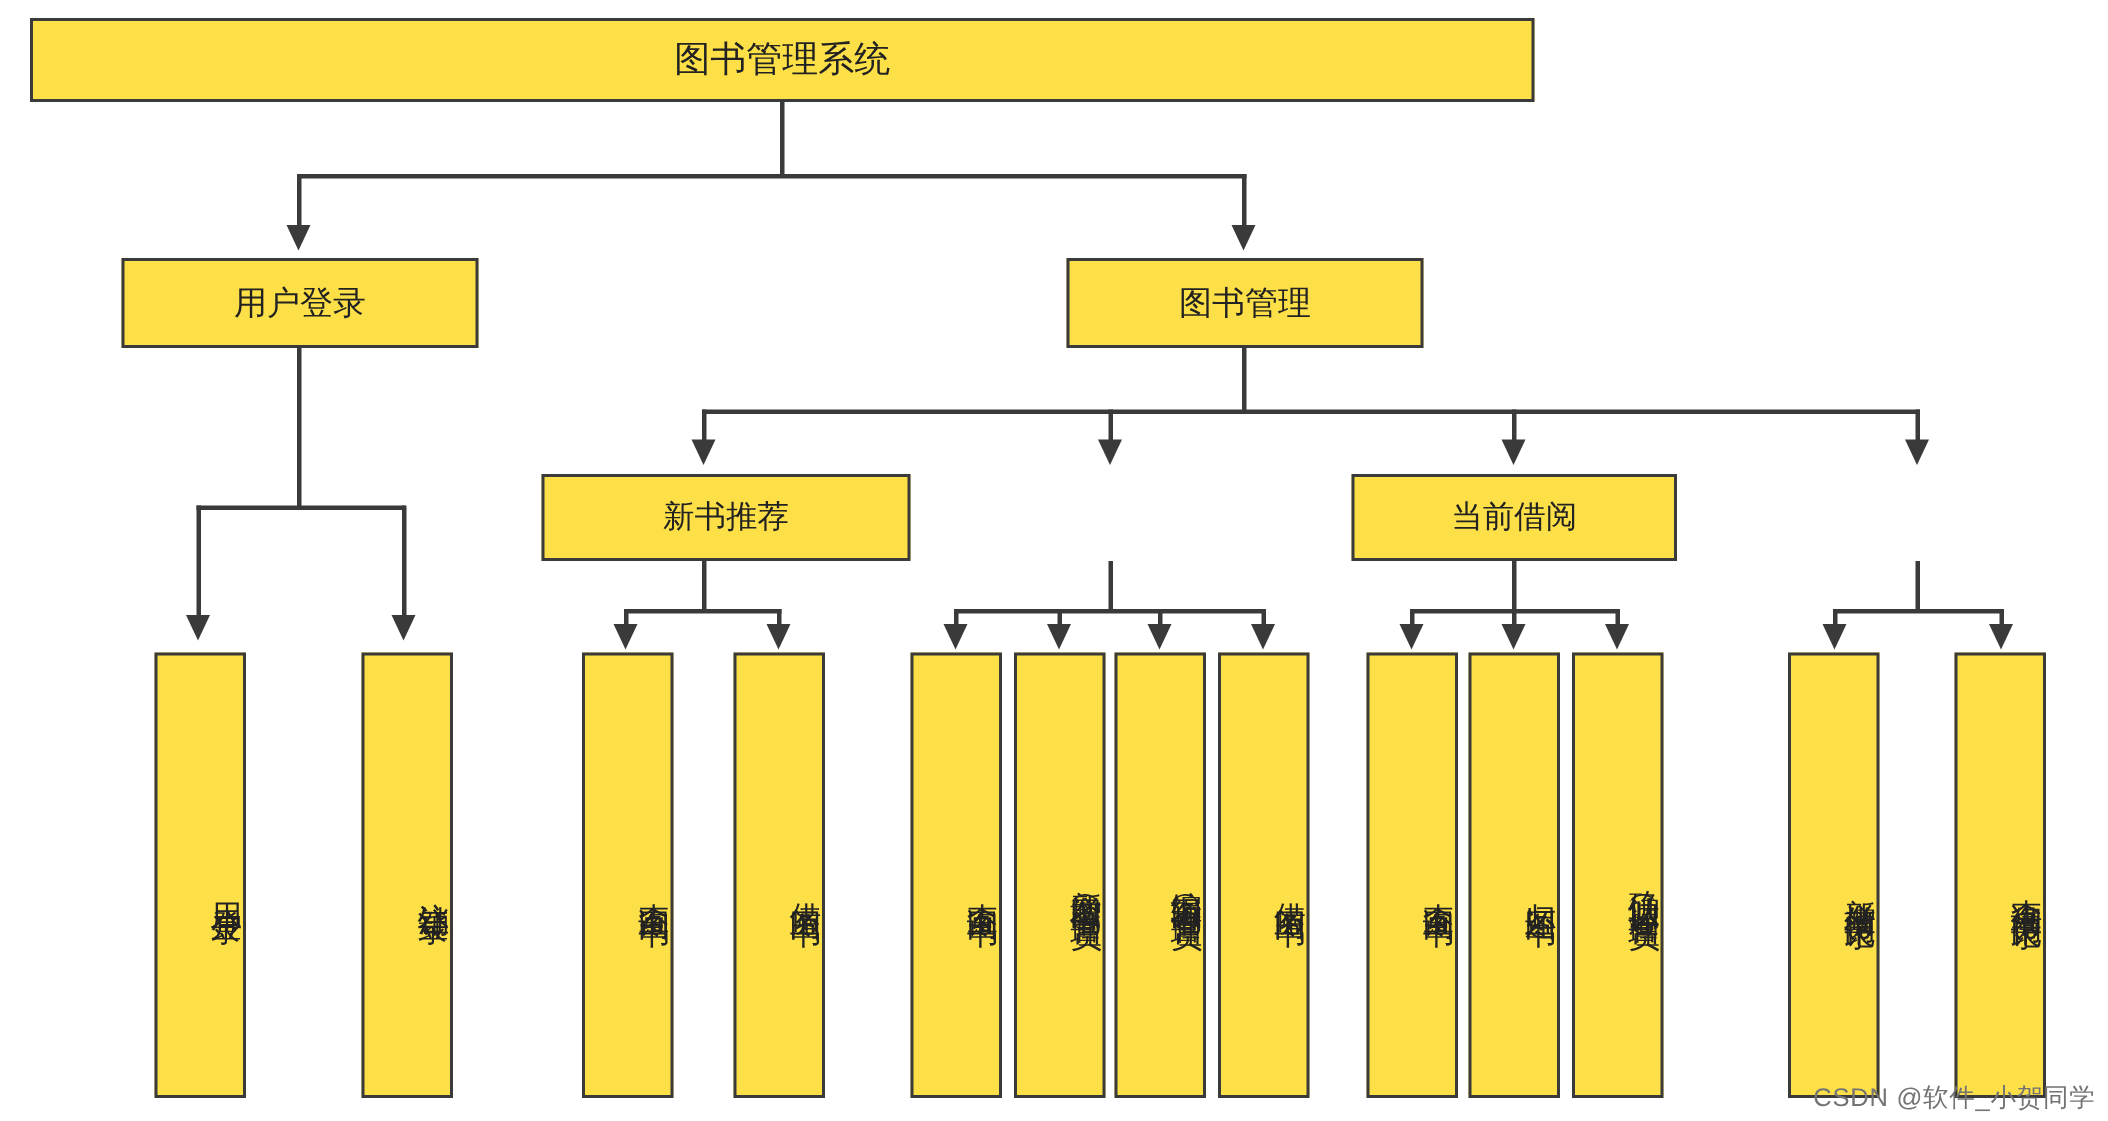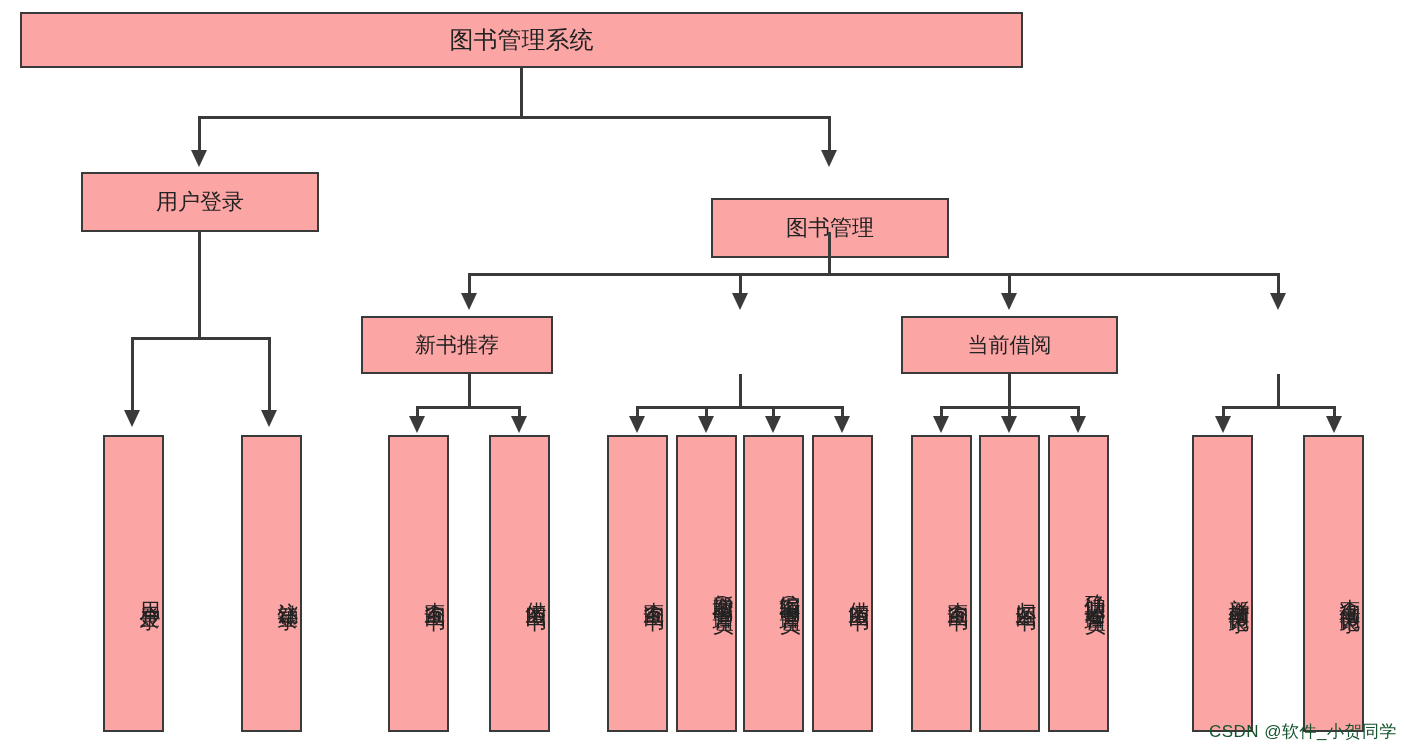--- a/index.html
+++ b/index.html
@@ -12,21 +12,21 @@
     position:relative;
     width:1405px;
     height:747px;
     background:#ffffff;
     overflow:hidden;
   }
   .node{
     position:absolute;
     box-sizing:border-box;
     border:2.5px solid #3a3a3a;
-    background:#fca5a5;
+    background:#fde047;
     display:flex;
     align-items:center;
     justify-content:center;
     text-align:center;
     color:#222222;
     line-height:1.12;
   }
   .node.level0{ font-size:24px; }
   .node.level1{ font-size:22px; }
   .node.level2{ font-size:21px; }
@@ -61,21 +61,21 @@
     height:0;
     border-left:8px solid transparent;
     border-right:8px solid transparent;
     border-top:17px solid #3a3a3a;
   }
   #watermark{
     position:absolute;
     right:8px;
     bottom:4px;
     font-size:17px;
-    color:#14532d;
+    color:#737373;
     letter-spacing:0.5px;
     white-space:nowrap;
     user-select:none;
   }
 </style>
 </head>
 <body>
 
 <div id="diagram-root">
 
@@ -88,21 +88,21 @@
   <div class="edge h" style="left:198px; top:116px; width:633px; height:3px;"></div>
 
   <div class="edge v" style="left:198px; top:116px; width:3px; height:36px;"></div>
   <div class="arrow" style="left:191px; top:150px;"></div>
   <div class="edge v" style="left:828px; top:116px; width:3px; height:36px;"></div>
   <div class="arrow" style="left:821px; top:150px;"></div>
 
   <div class="node level1" style="left:81px; top:172px; width:238px; height:60px;">
     <span class="node-label">用户登录</span>
   </div>
-  <div class="node level1" style="left:711px; top:172px; width:238px; height:60px;margin-top:26px;">
+  <div class="node level1" style="left:711px; top:172px; width:238px; height:60px;">
     <span class="node-label">图书管理</span>
   </div>
 
   <div class="edge v" style="left:198px; top:232px; width:3px; height:107px;"></div>
   <div class="edge h" style="left:131px; top:337px; width:139px; height:3px;"></div>
   <div class="edge v" style="left:131px; top:337px; width:3px; height:75px;"></div>
   <div class="arrow" style="left:124px; top:410px;"></div>
   <div class="edge v" style="left:268px; top:337px; width:3px; height:75px;"></div>
   <div class="arrow" style="left:261px; top:410px;"></div>
 
@@ -110,21 +110,21 @@
   <div class="edge h" style="left:468px; top:273px; width:812px; height:3px;"></div>
   <div class="edge v" style="left:468px; top:273px; width:3px; height:22px;"></div>
   <div class="arrow" style="left:461px; top:293px;"></div>
   <div class="edge v" style="left:739px; top:273px; width:3px; height:22px;"></div>
   <div class="arrow" style="left:732px; top:293px;"></div>
   <div class="edge v" style="left:1008px; top:273px; width:3px; height:22px;"></div>
   <div class="arrow" style="left:1001px; top:293px;"></div>
   <div class="edge v" style="left:1277px; top:273px; width:3px; height:22px;"></div>
   <div class="arrow" style="left:1270px; top:293px;"></div>
 
-  <div class="node level2" style="left:361px; top:316px; width:192px; height:58px;">
+  <div class="node level2" style="left:361px; top:316px; width:246px; height:58px;">
     <span class="node-label">新书推荐</span>
   </div>
   <div class="node level2" style="left:901px; top:316px; width:217px; height:58px;">
     <span class="node-label">当前借阅</span>
   </div>
 
   <div class="edge v" style="left:468px; top:374px; width:3px; height:34px;"></div>
   <div class="edge h" style="left:416px; top:406px; width:105px; height:3px;"></div>
   <div class="edge v" style="left:416px; top:406px; width:3px; height:12px;"></div>
   <div class="arrow" style="left:409px; top:416px;"></div>

